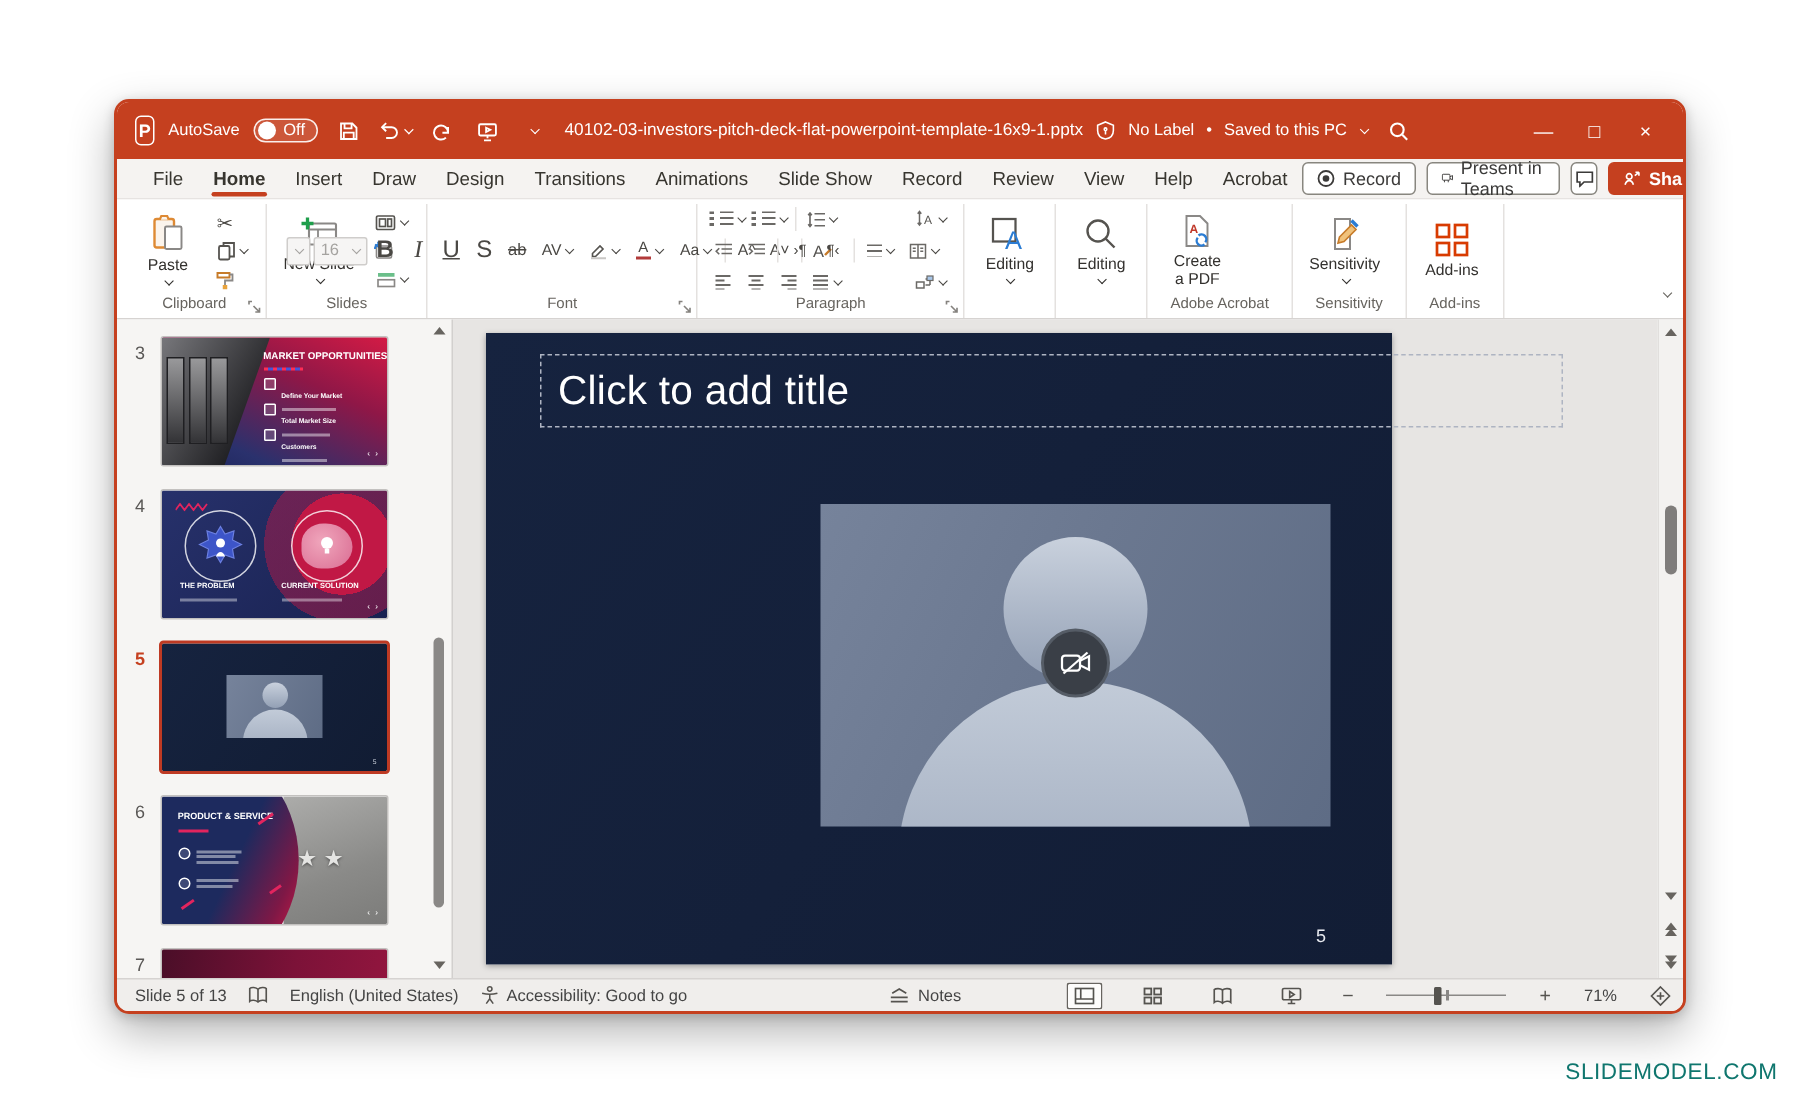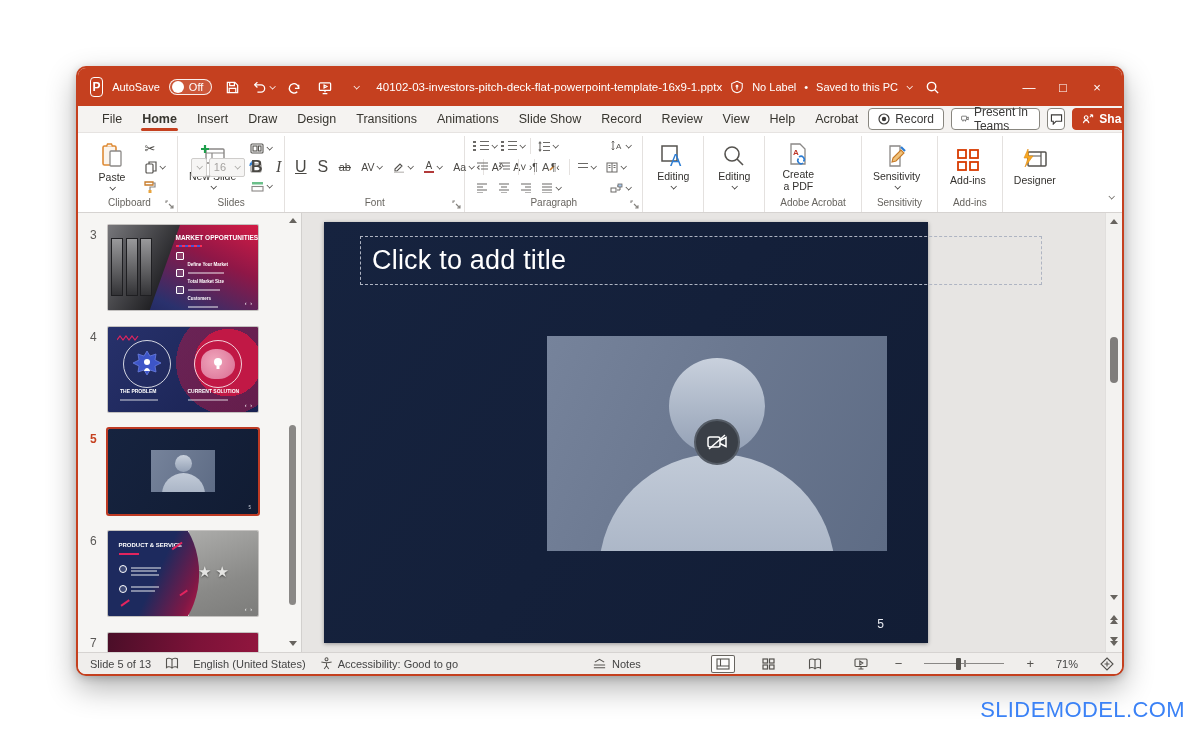--- a/index.html
+++ b/index.html
@@ -81,21 +81,21 @@
   
   .statusbar{height:22px;background:#F0EEEC;border-top:1px solid #D6D3D1;display:flex;align-items:center;font-size:11px;color:#444;padding:0 8px 0 12px;gap:14px;flex:0 0 auto}
   .sitem{display:flex;align-items:center;gap:5px;white-space:nowrap}
   .sright{margin-left:auto;display:flex;align-items:center;gap:22px}
   .vbtn{width:24px;height:18px;display:flex;align-items:center;justify-content:center;border-radius:2px;color:#55534F}
   .vbtn.active{background:#FDFCFB;box-shadow:inset 0 0 0 1px #67645F}
   .ztrack{width:80px;height:1.5px;background:#8A8886;position:relative}
   .ztick{position:absolute;left:50%;top:-2.5px;width:1.5px;height:7px;background:#8A8886}
   .zhandle{position:absolute;left:40%;top:-5px;width:5px;height:12px;background:#55534F;border-radius:1px}
 
-  .watermark{position:absolute;right:15px;bottom:20px;font-size:22px;color:#3b82f6;letter-spacing:.4px}
+  .watermark{position:absolute;right:15px;bottom:20px;font-size:15px;color:#0f766e;letter-spacing:.4px}
 
   
   .t3{background:linear-gradient(205deg,#D31B45 0%,#8F1747 35%,#2A316D 78%,#1C2458 100%)}
   .t3 .ph{position:absolute;left:0;top:0;width:48%;height:100%;background:linear-gradient(120deg,#77777B,#1B1B1E 80%);clip-path:polygon(0 0,100% 0,58% 100%,0 100%)}
   .t3 .door{position:absolute;top:16%;width:14%;height:66%;background:linear-gradient(#99999B,#333336);box-shadow:0 0 0 1px #1f1f22}
   .mini-title{position:absolute;color:#fff;font-weight:800;white-space:nowrap}
   .sq{position:absolute;height:2px;background:repeating-linear-gradient(90deg,#FF2D55 0 3px,#4556D8 3px 6px)}
   .mrow{position:absolute;display:flex;gap:4px;align-items:flex-start}
   .mico{width:8px;height:8px;border:1px solid #fff;border-radius:1px;flex:0 0 auto;background:rgba(255,255,255,.15)}
   .mtt{font-size:4.5px;font-weight:700;color:#fff;line-height:1.2}
@@ -535,33 +535,20 @@
               <rect x="14" y="2" width="8" height="8"></rect>
               <rect x="2" y="14" width="8" height="8"></rect>
               <rect x="14" y="14" width="8" height="8"></rect>
             </svg>
           <span>Add-ins</span>
         </div>
       </div>
       <div class="grp-label">Add-ins</div>
     </div>
 
-    <div class="grp" style="border-right:none">
-      <div class="grp-body">
-        <div class="bigbtn">
-          <svg width="26" height="24" viewBox="0 0 26 24">
-              <rect x="6" y="4" width="18" height="14" rx="1" fill="none" stroke="#55534F" stroke-width="1.5"></rect>
-              <path d="M19 4v14M6 8h13" stroke="#55534F" stroke-width="1.2"></path>
-              <path d="M6 1 2 10h4l-3 9 8-11H6.5z" fill="#F7A825" stroke="#E08C14" stroke-width=".6"></path>
-            </svg>
-          <span>Designer</span>
-        </div>
-      </div>
-      <div class="grp-label"></div>
-    </div>
 
     <span class="collapse"><i class="chev"></i></span>
   </div>
 
   <div class="appbody">
 
     <div class="panel">
 
       <div class="trow" style="top:12px">
         <span class="tnum">3</span>

